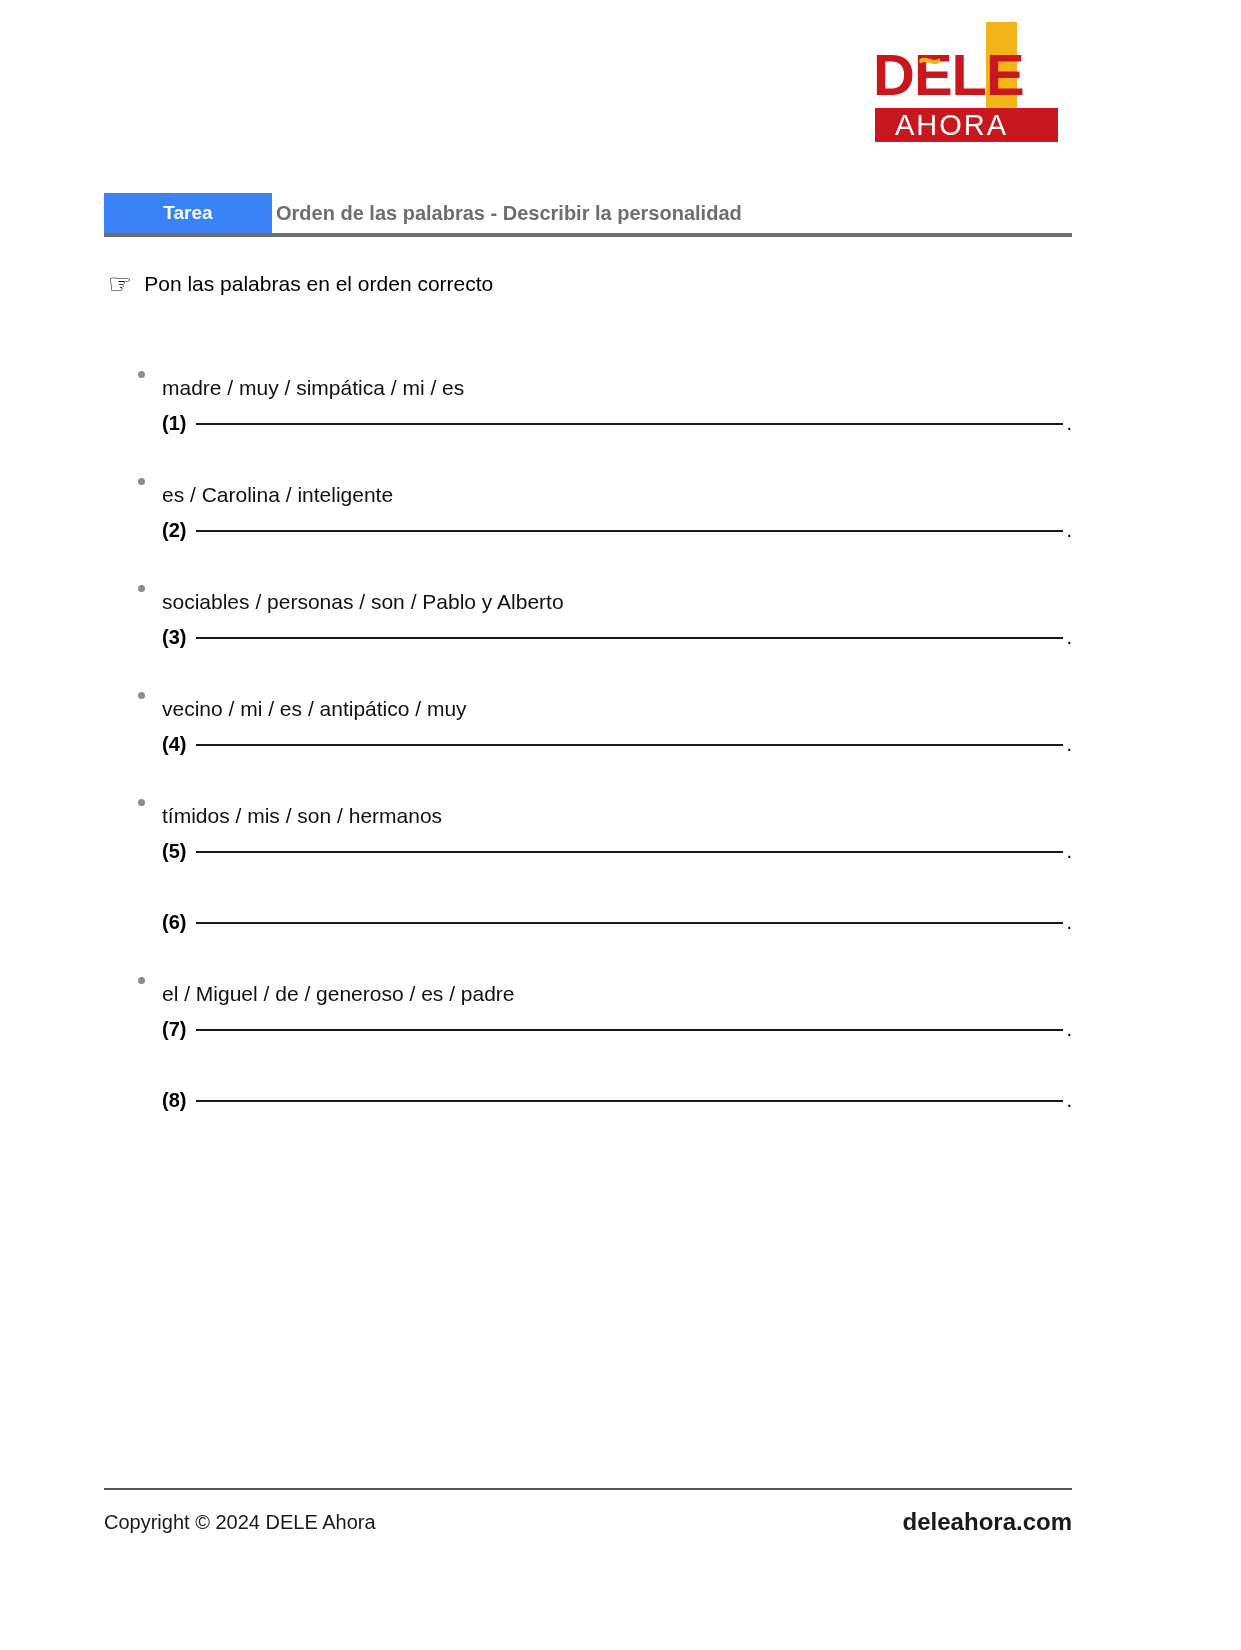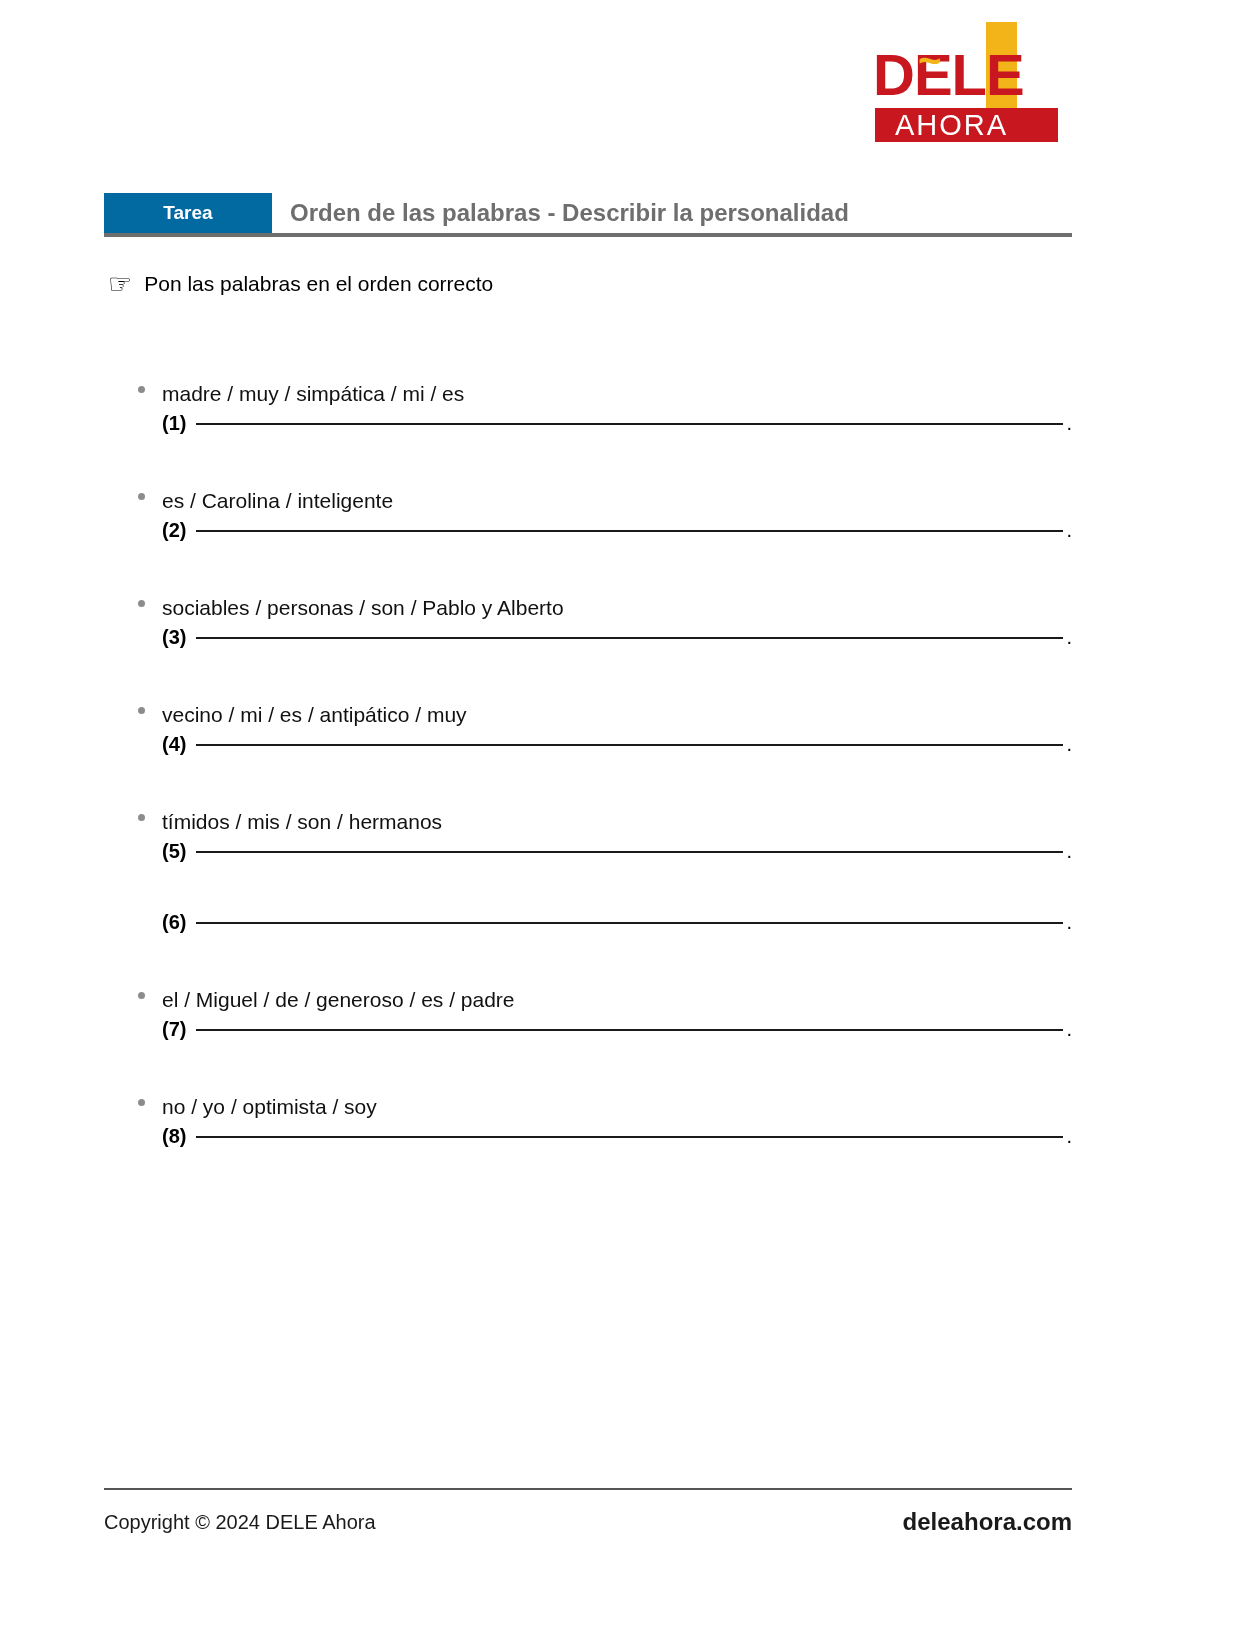--- a/index.html
+++ b/index.html
@@ -93,39 +93,39 @@
     height: 44px;
     border-bottom: 4px solid #6e6e6e;
     box-sizing: border-box;
   }
   .task-badge {
     position: absolute;
     left: 0;
     top: 0;
     width: 168px;
     height: 40px;
-    background: #0369a1;
+    background: #3b82f6;
     display: flex;
     align-items: center;
     justify-content: center;
   }
   .task-badge-label {
     color: #ffffff;
     font-size: 19px;
     font-weight: bold;
   }
   .task-title {
     position: absolute;
-    left: 186px;
+    left: 172px;
     top: 0;
     height: 40px;
     display: flex;
     align-items: center;
     color: #6e6e6e;
-    font-size: 24px;
+    font-size: 20px;
     font-weight: bold;
   }
 
   
   .instruction {
     position: absolute;
     left: 108px;
     top: 270px;
     display: flex;
     align-items: center;
@@ -148,21 +148,21 @@
     position: absolute;
     left: 104px;
     top: 376px;
     width: 968px;
   }
   .exercise {
     margin-bottom: 0;
   }
   .prompt-row {
     display: flex;
-    align-items: center;
+    align-items: flex-start;
     padding-left: 34px;
     height: 36px;
   }
   .bullet {
     width: 7px;
     height: 7px;
     border-radius: 50%;
     background: #8c8c8c;
     flex: 0 0 auto;
     margin-right: 17px;
@@ -316,24 +316,20 @@
           <span class="bullet"></span>
           <span class="prompt-text">el / Miguel / de / generoso / es / padre</span>
         </div>
         <div class="answer-row">
           <span class="answer-num">(7)</span>
           <span class="answer-line"></span>
           <span class="answer-period">.</span>
         </div>
       </div>
       <div class="exercise">
-        <div class="prompt-row">
-          <span class="bullet"></span>
-          <span class="prompt-text">no / yo / optimista / soy</span>
-        </div>
         <div class="answer-row">
           <span class="answer-num">(8)</span>
           <span class="answer-line"></span>
           <span class="answer-period">.</span>
         </div>
       </div>
     </div>
 
   <div class="footer">
     <span class="footer-copyright">Copyright © 2024 DELE Ahora</span>

